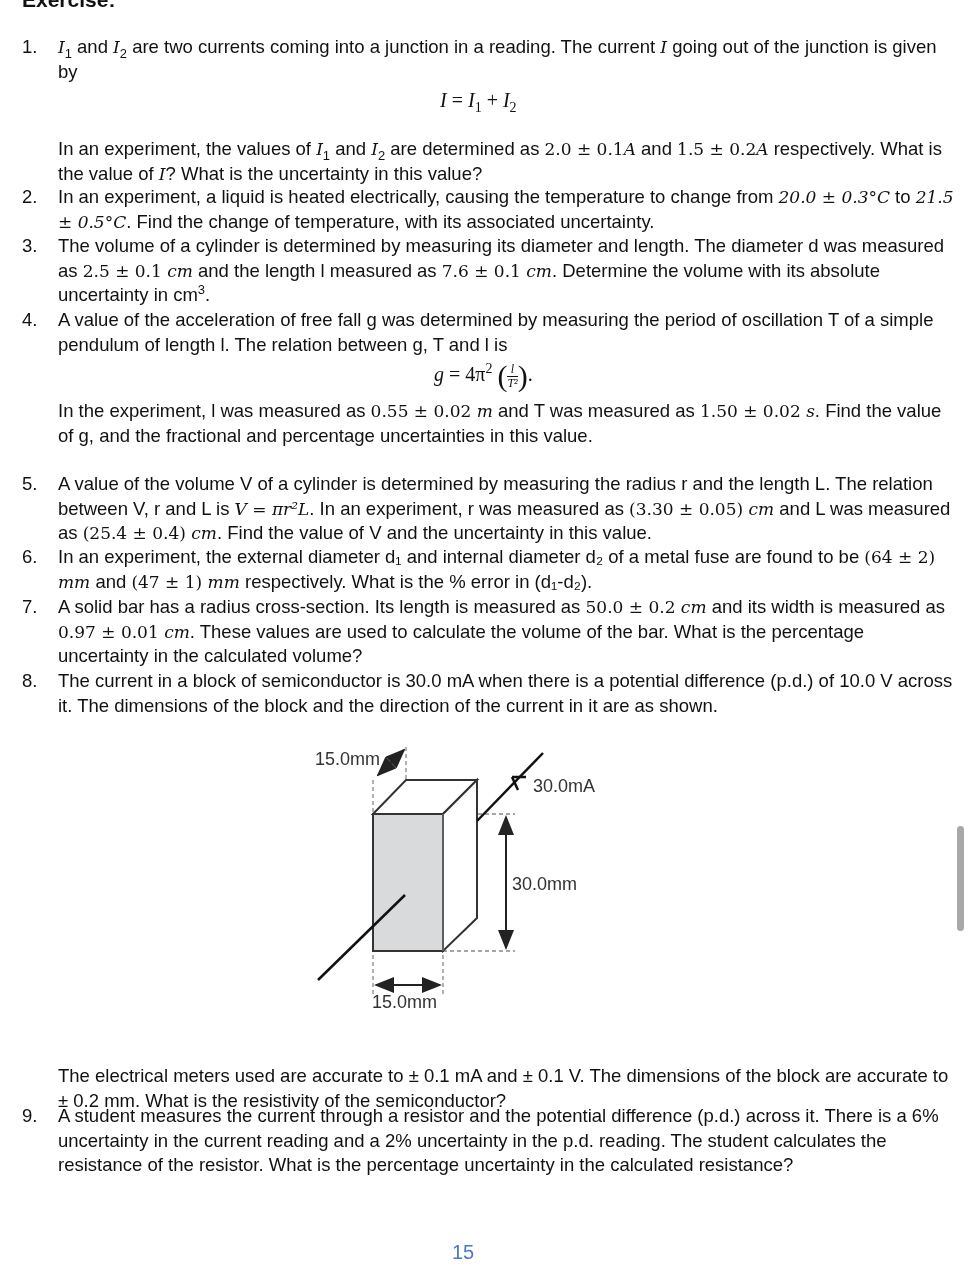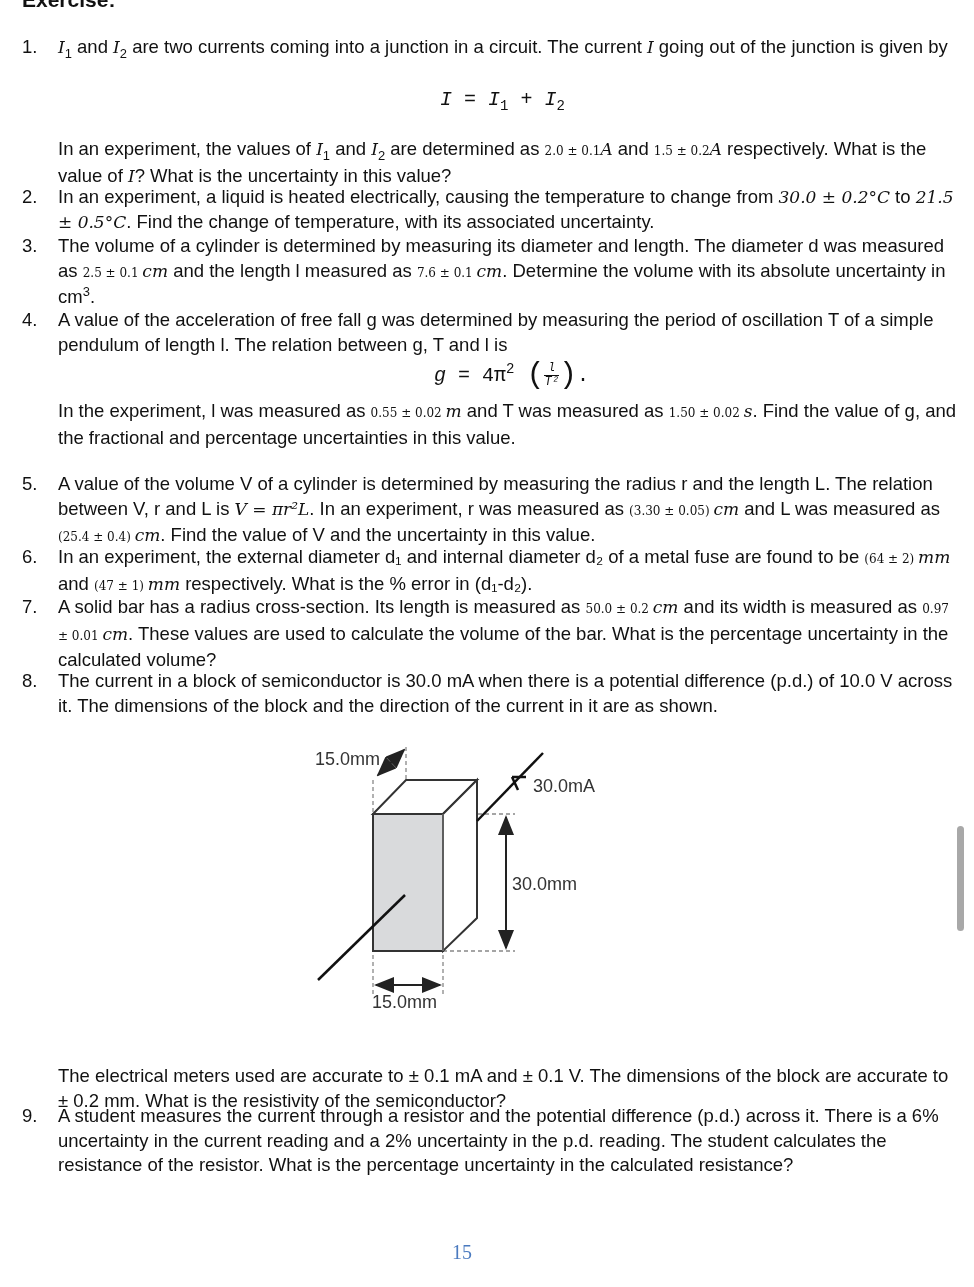--- a/index.html
+++ b/index.html
@@ -11,64 +11,64 @@
   .heading {
     position: absolute; left: 22px; top: -12px;
     font-weight: bold; font-size: 21px; line-height: 24px;
   }
   .q {
     position: absolute; left: 22px; width: 935px;
   }
   .q .num { position: absolute; left: 0; top: 0; width: 34px; }
   .q .body { margin-left: 36px; }
   .m { font-family: "DejaVu Serif", serif; font-style: italic; font-size: 17px; }
-  .mr { font-family: "DejaVu Serif", serif; font-size: 12px; }
+  .mr { font-family: "DejaVu Serif", serif; font-size: 17px; }
   .eq {
-    position: absolute; font-family: Liberation Mono, monospace; font-size: 20px;
+    position: absolute; font-family: Liberation Serif, serif; font-size: 20px;
   }
   .eq i { font-style: italic; }
   .frac { display: inline-block; vertical-align: middle; text-align: center; font-size: 12px; line-height: 13px; }
   .frac .top { display: block; border-bottom: 1px solid #111; padding: 0 2px; }
   .frac .bot { display: block; }
   .paren { font-size: 30px; vertical-align: middle; font-style: normal; }
   sub, sup { font-size: 70%; line-height: 0; }
   .diagram { position: absolute; left: 300px; top: 735px; }
   .page-num {
     position: absolute; left: 452px; top: 1240px; color: #4a7abf;
-    font-family: Liberation Serif, serif; font-size: 20px;
+    font-family: Liberation Sans, sans-serif; font-size: 20px;
   }
   .scrollbar {
     position: absolute; left: 957px; top: 826px; width: 7px; height: 105px;
     background: #a8a8a8; border-radius: 4px;
   }
 </style>
 </head>
 <body>
 
 <div class="heading">Exercise:</div>
 
 <div class="q" style="top:35px;">
   <span class="num">1.</span>
   <div class="body">
-    <span class="m">I</span><sub>1</sub><span> and </span><span class="m">I</span><sub>2</sub><span> are two currents coming into a junction in a circuit. The current </span><span class="m">I</span><span> going out of the junction is given by</span>
+    <span class="m">I</span><sub>1</sub><span> and </span><span class="m">I</span><sub>2</sub><span> are two currents coming into a junction in a reading. The current </span><span class="m">I</span><span> going out of the junction is given by</span>
   </div>
 </div>
 <div class="eq" style="left:440px; top:88px;">
   <i>I</i><span> = </span><i>I</i><sub>1</sub><span> + </span><i>I</i><sub>2</sub>
 </div>
 <div class="q" style="top:137px;">
   <div class="body">
     <span>In an experiment, the values of </span><span class="m">I</span><sub>1</sub><span> and </span><span class="m">I</span><sub>2</sub><span> are determined as </span><span class="mr">2.0 ± 0.1</span><span class="m">A</span><span> and </span><span class="mr">1.5 ± 0.2</span><span class="m">A</span><span> respectively. What is the value of </span><span class="m">I</span><span>? What is the uncertainty in this value?</span>
   </div>
 </div>
 
 <div class="q" style="top:185px;">
   <span class="num">2.</span>
   <div class="body">
-    <span>In an experiment, a liquid is heated electrically, causing the temperature to  change from </span><span class="m">30.0 ± 0.2°C</span><span> to </span><span class="m">21.5 ± 0.5°C</span><span>. Find the change of temperature, with its associated uncertainty.</span>
+    <span>In an experiment, a liquid is heated electrically, causing the temperature to  change from </span><span class="m">20.0 ± 0.3°C</span><span> to </span><span class="m">21.5 ± 0.5°C</span><span>. Find the change of temperature, with its associated uncertainty.</span>
   </div>
 </div>
 
 <div class="q" style="top:234px;">
   <span class="num">3.</span>
   <div class="body">
     <span>The volume of a cylinder is determined by measuring its diameter and length. The diameter d was measured as </span><span class="mr">2.5 ± 0.1 </span><span class="m">cm</span><span> and the length l measured as </span><span class="mr">7.6 ± 0.1 </span><span class="m">cm</span><span>. Determine the volume with its absolute uncertainty in cm</span><sup>3</sup><span>.</span>
   </div>
 </div>
 

